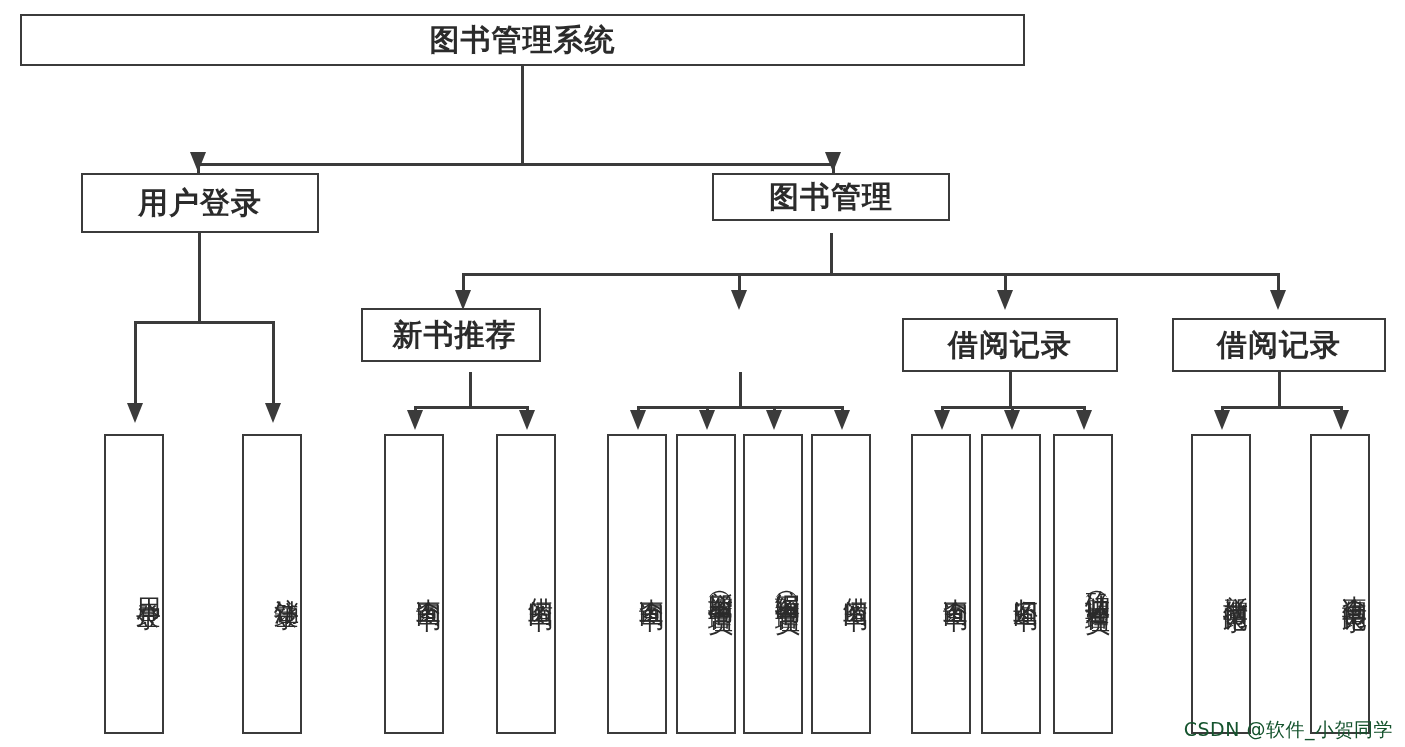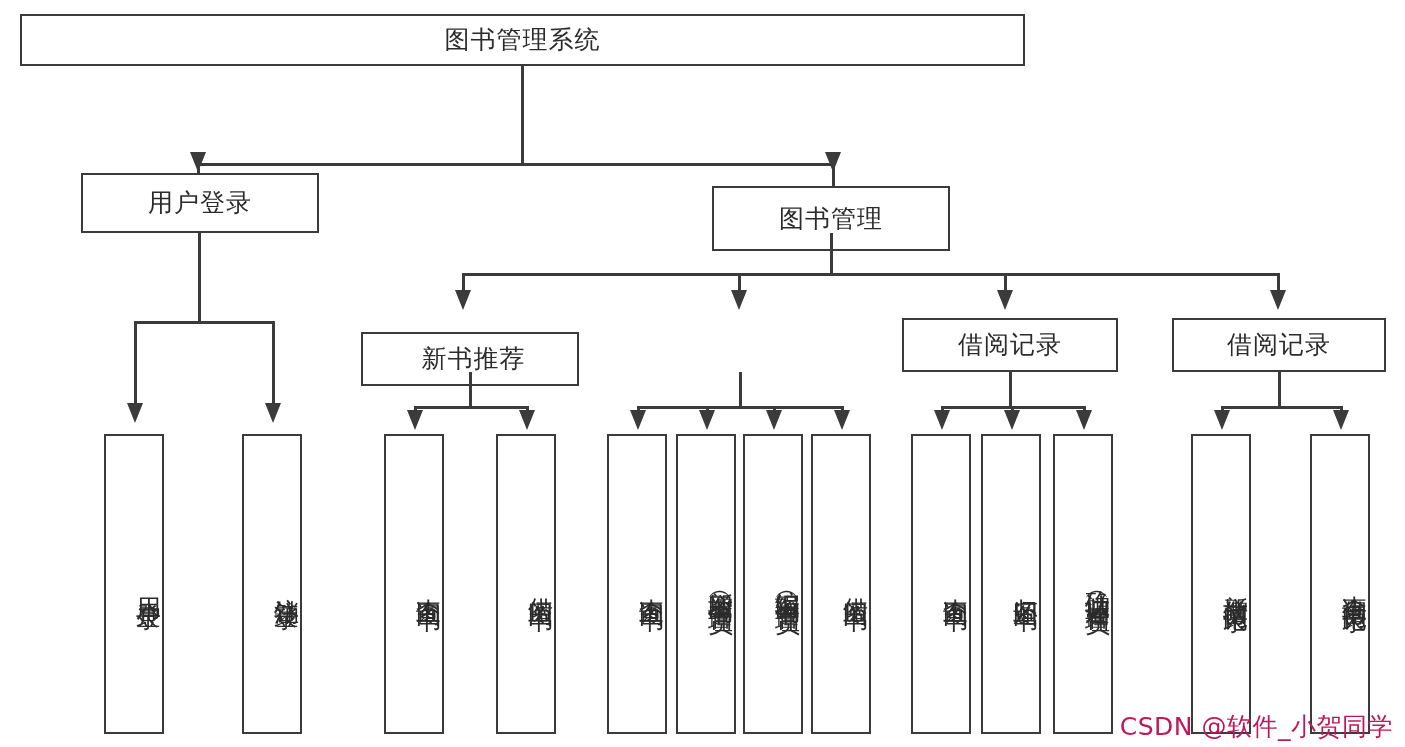--- a/index.html
+++ b/index.html
@@ -22,23 +22,24 @@
     position: absolute;
     box-sizing: border-box;
     background: #ffffff;
     border: 2.5px solid #3b3b3b;
     display: flex;
     align-items: center;
     justify-content: center;
     color: #2b2b2b;
   }
   .node.horiz {
-    font-size: 25px;
+    font-size: 30px;
     letter-spacing: 1px;
     line-height: 1.2;
+    font-weight: bold;
   }
   
   .node.vert {
     font-size: 25px;
     writing-mode: vertical-rl;
     text-orientation: upright;
     letter-spacing: 3px;
     line-height: 1.1;
     padding: 6px 0;
     align-items: flex-start;
@@ -61,22 +62,22 @@
     height: 0;
     border-left: 8px solid transparent;
     border-right: 8px solid transparent;
     border-top: 20px solid #3b3b3b;
   }
   
   #watermark {
     position: absolute;
     right: 12px;
     bottom: 4px;
-    font-size: 25px;
-    color: #be185d;
+    font-size: 19px;
+    color: #14532d;
     white-space: nowrap;
     letter-spacing: 0.5px;
   }
 </style>
 </head>
 <body>
 
 <div id="canvas">
 
   <div class="node horiz" style="left:20px; top:14px; width:1005px; height:52px;">
@@ -87,21 +88,21 @@
   <div class="hline" style="left:197px; top:163px; width:637px; height:2.5px;"></div>
   <div class="vline" style="left:197px; top:163px; height:24px;"></div>
   <div class="arrow" style="left:190px; top:147px; top:152px;"></div>
   <div class="vline" style="left:832px; top:163px; height:24px;"></div>
   <div class="arrow" style="left:825px; top:152px;"></div>
 
   <div class="node horiz" style="left:81px; top:173px; width:238px; height:60px;">
     <span>用户登录</span>
   </div>
 
-  <div class="node horiz" style="left:712px; top:186px; width:238px; height:65px;">
+  <div class="node horiz" style="left:712px; top:173px; width:238px; height:48px;">
     <span>图书管理</span>
   </div>
 
   <div class="vline" style="left:198px; top:233px; height:90px;"></div>
   <div class="hline" style="left:134px; top:321px; width:140px;"></div>
   <div class="vline" style="left:134px; top:321px; height:90px;"></div>
   <div class="arrow" style="left:127px; top:403px;"></div>
   <div class="vline" style="left:272px; top:321px; height:90px;"></div>
   <div class="arrow" style="left:265px; top:403px;"></div>
 
@@ -113,21 +114,21 @@
 
   <div class="vline" style="left:738px; top:273px; height:24px;"></div>
   <div class="arrow" style="left:731px; top:290px;"></div>
 
   <div class="vline" style="left:1004px; top:273px; height:24px;"></div>
   <div class="arrow" style="left:997px; top:290px;"></div>
 
   <div class="vline" style="left:1277px; top:273px; height:24px;"></div>
   <div class="arrow" style="left:1270px; top:290px;"></div>
 
-  <div class="node horiz" style="left:361px; top:332px; width:218px; height:54px;padding-left:7px;">
+  <div class="node horiz" style="left:361px; top:308px; width:180px; height:54px;padding-left:7px;">
     <span>新书推荐</span>
   </div>
   <div class="node horiz" style="left:902px; top:318px; width:216px; height:54px;">
     <span>借阅记录</span>
   </div>
   <div class="node horiz" style="left:1172px; top:318px; width:214px; height:54px;">
     <span>借阅记录</span>
   </div>
 
   <div class="vline" style="left:469px; top:372px; height:36px;"></div>

